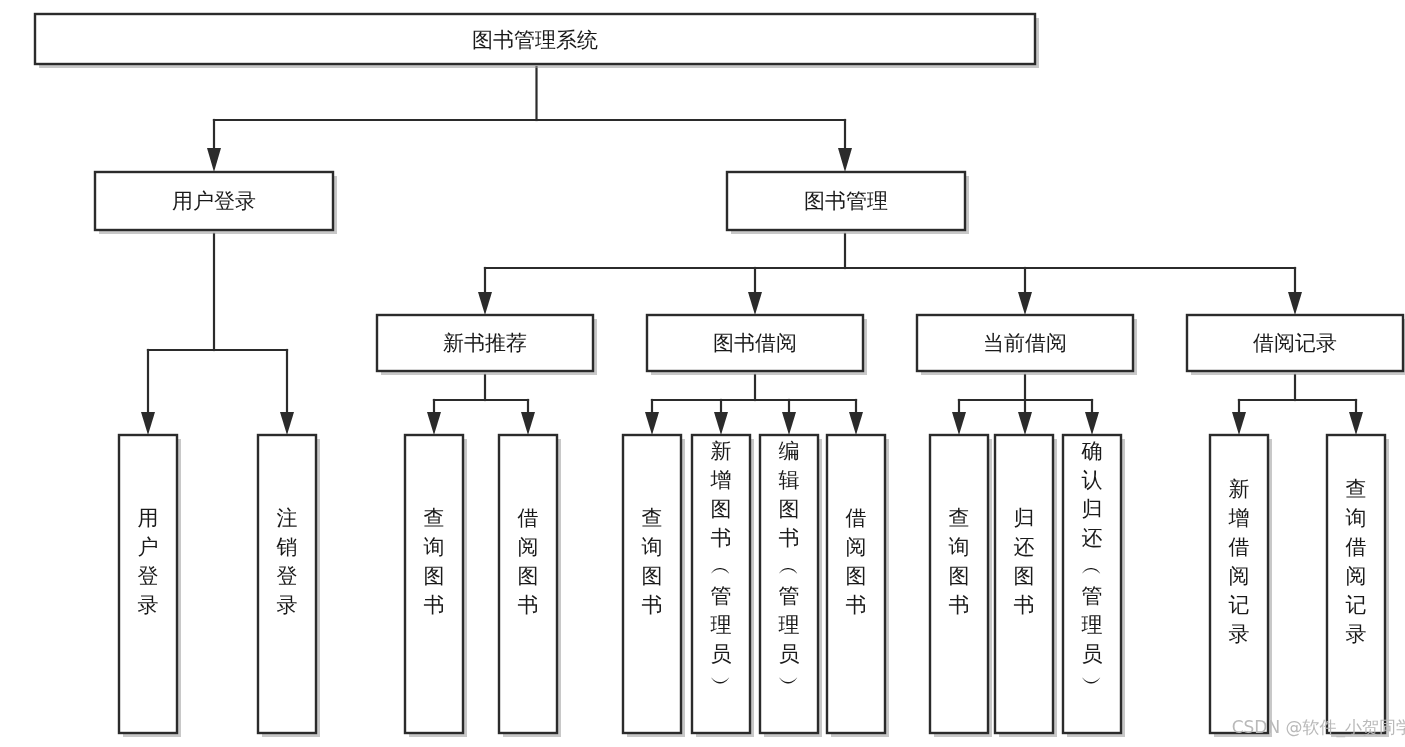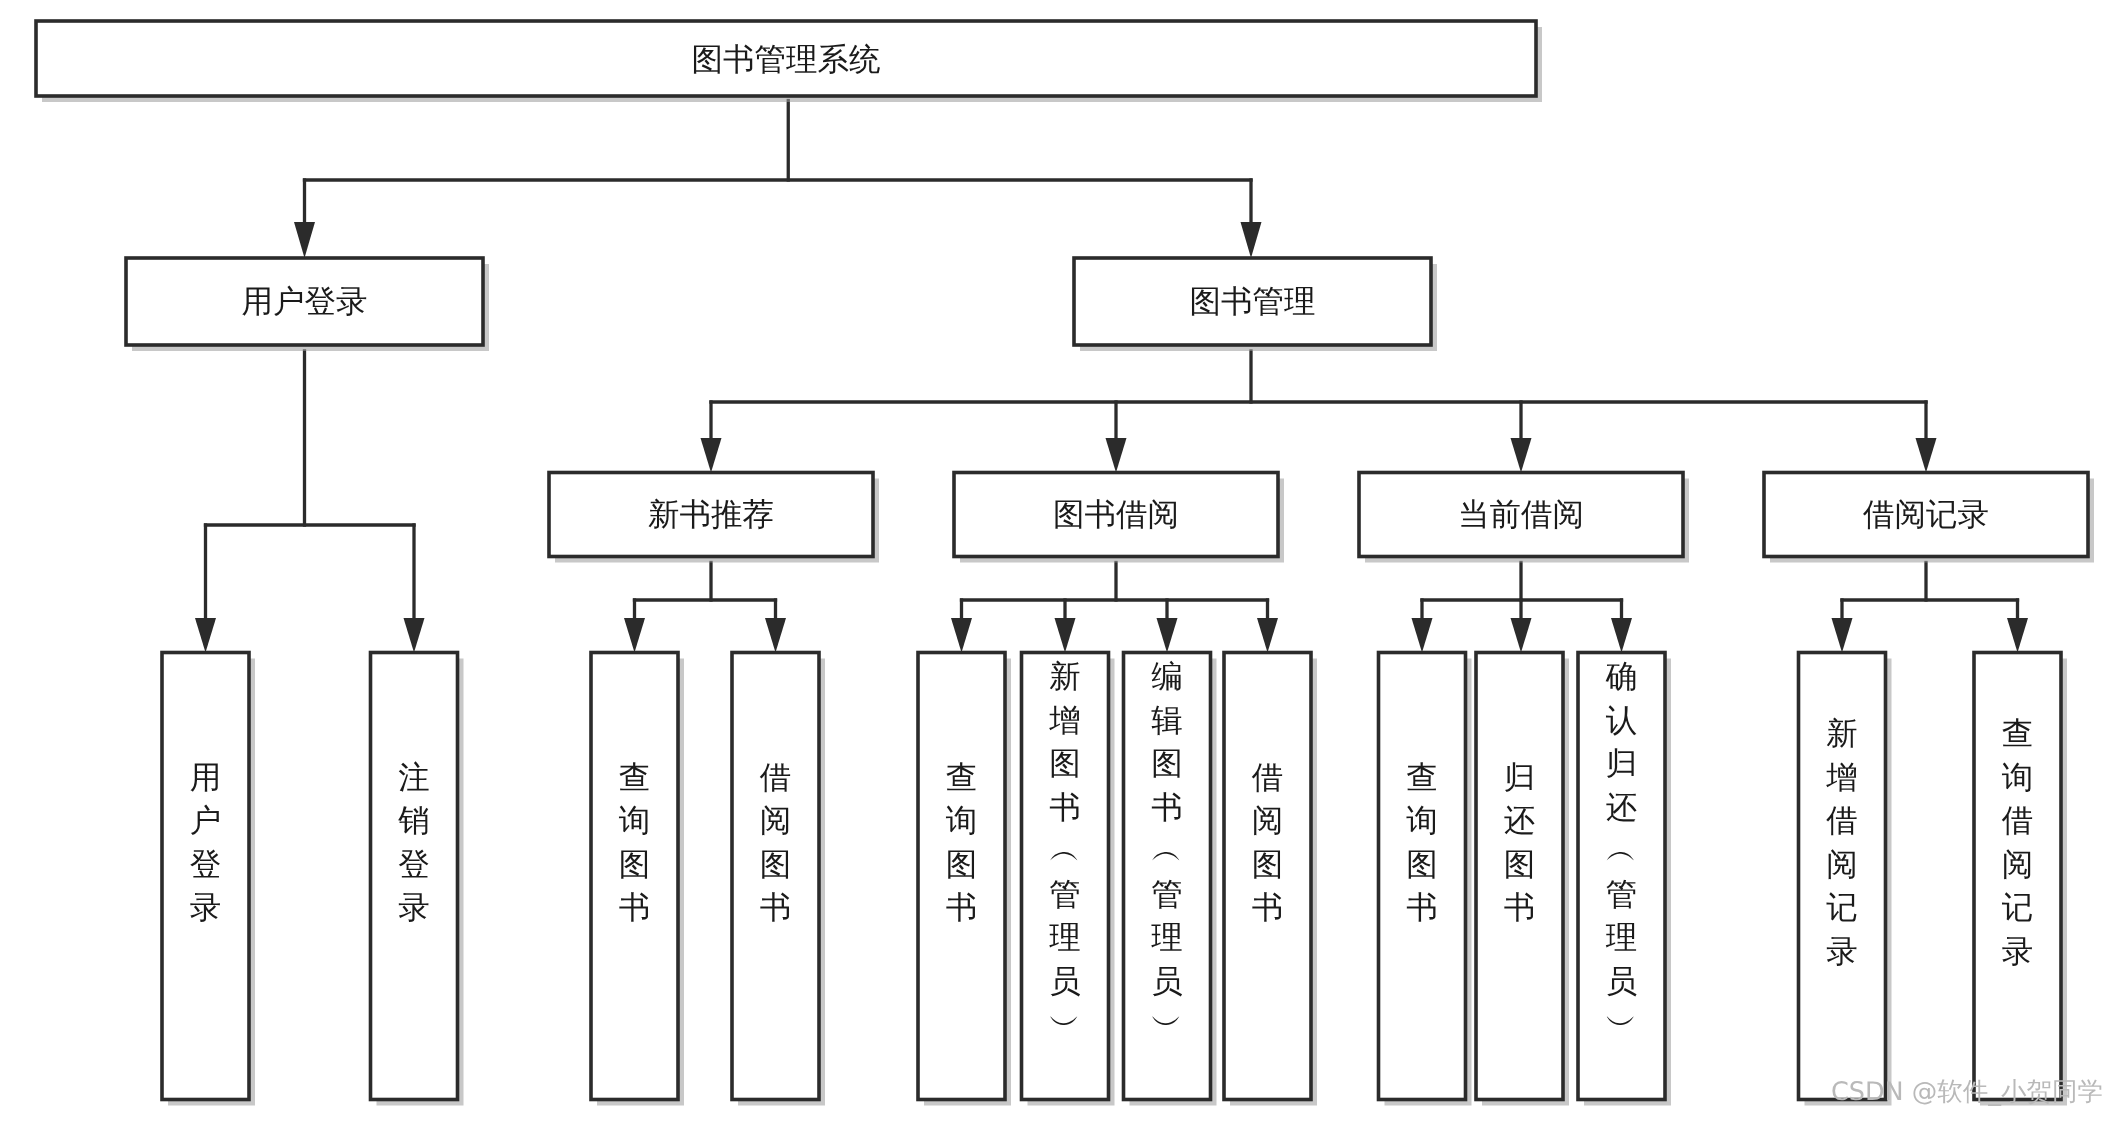--- a/index.html
+++ b/index.html
@@ -9,21 +9,21 @@
   }
   body {
     width: 1405px;
     height: 747px;
     font-family: "DejaVu Sans", "Liberation Sans", sans-serif;
     overflow: hidden;
     position: relative;
   }
   #diagram-root {
     position: absolute;
-    left: 4px;
+    left: 15px;
     top: 0;
     width: 1273px;
     height: 747px;
   }
   svg.diagram {
     display: block;
     width: 1405px;
     height: 747px;
   }
   .node-rect {

